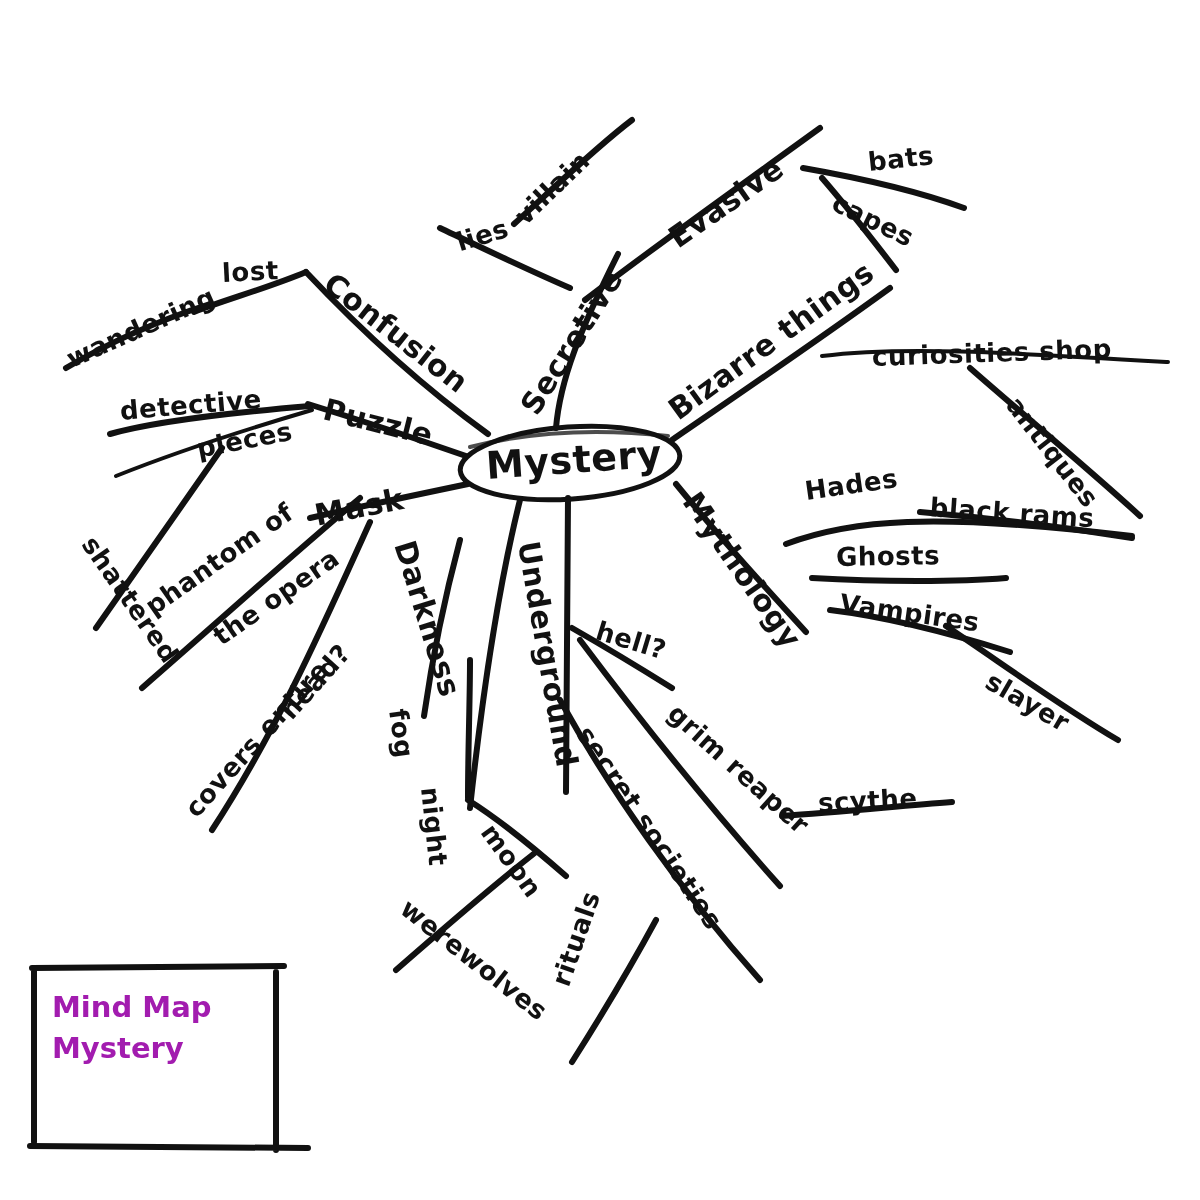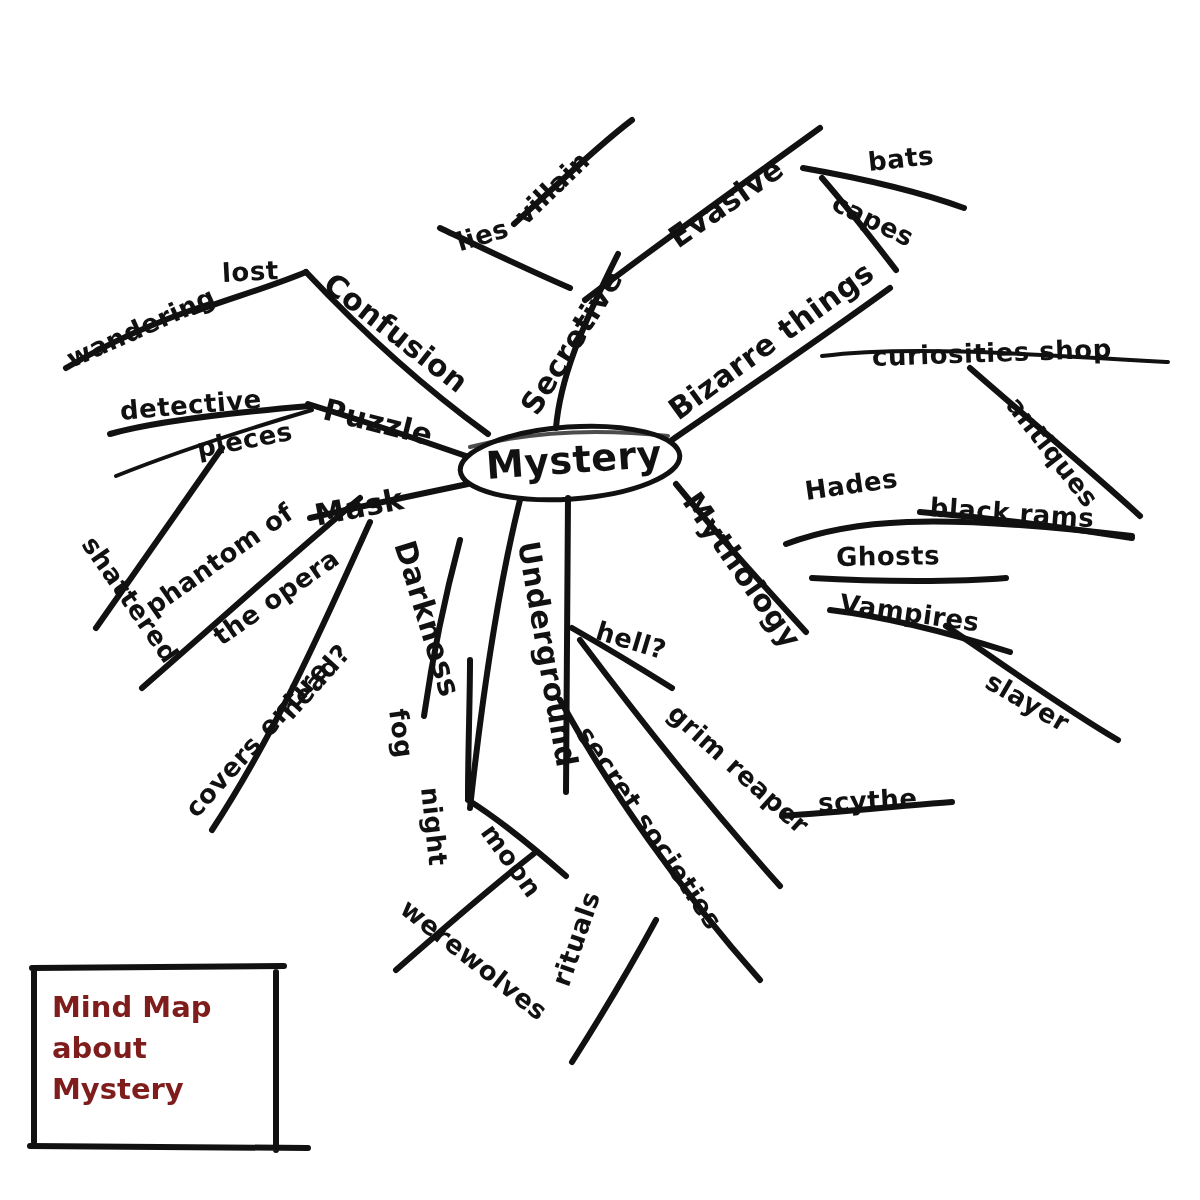--- a/index.html
+++ b/index.html
@@ -44,21 +44,21 @@
     width: 245px;
     height: 175px;
   }
   #legend-text {
     position: absolute;
     left: 22px;
     top: 22px;
     font-size: 29px;
     font-weight: 700;
     line-height: 1.42;
-    color: #7f1d1d;
+    color: #a21caf;
     font-family: "DejaVu Sans", sans-serif;
   }
   .lgl { display: block; }
 </style>
 </head>
 <body>
 
 <div id="canvas">
 
   <svg class="lines" viewBox="0 0 1200 1200">
@@ -162,18 +162,17 @@
   <div class="lbl lvl2" style="left:197px; top:434px; transform: rotate(-11deg);">pieces</div>
   <div class="lbl lvl2" style="left:88px; top:524px; transform: rotate(55deg);">shattered</div>
 
   <div class="lbl lvl1" style="left:328px; top:262px; transform: rotate(38deg);">Confusion</div>
   <div class="lbl lvl2" style="left:222px; top:258px; transform: rotate(-3deg);">lost</div>
   <div class="lbl lvl2" style="left:68px; top:345px; transform: rotate(-24deg);">wandering</div>
 
   <div id="legend-box">
     <div id="legend-text">
       <span class="lgl">Mind Map</span>
-      <span class="lgl">about</span>
       <span class="lgl">Mystery</span>
     </div>
   </div>
 
 </div>
 
 </body></html>

